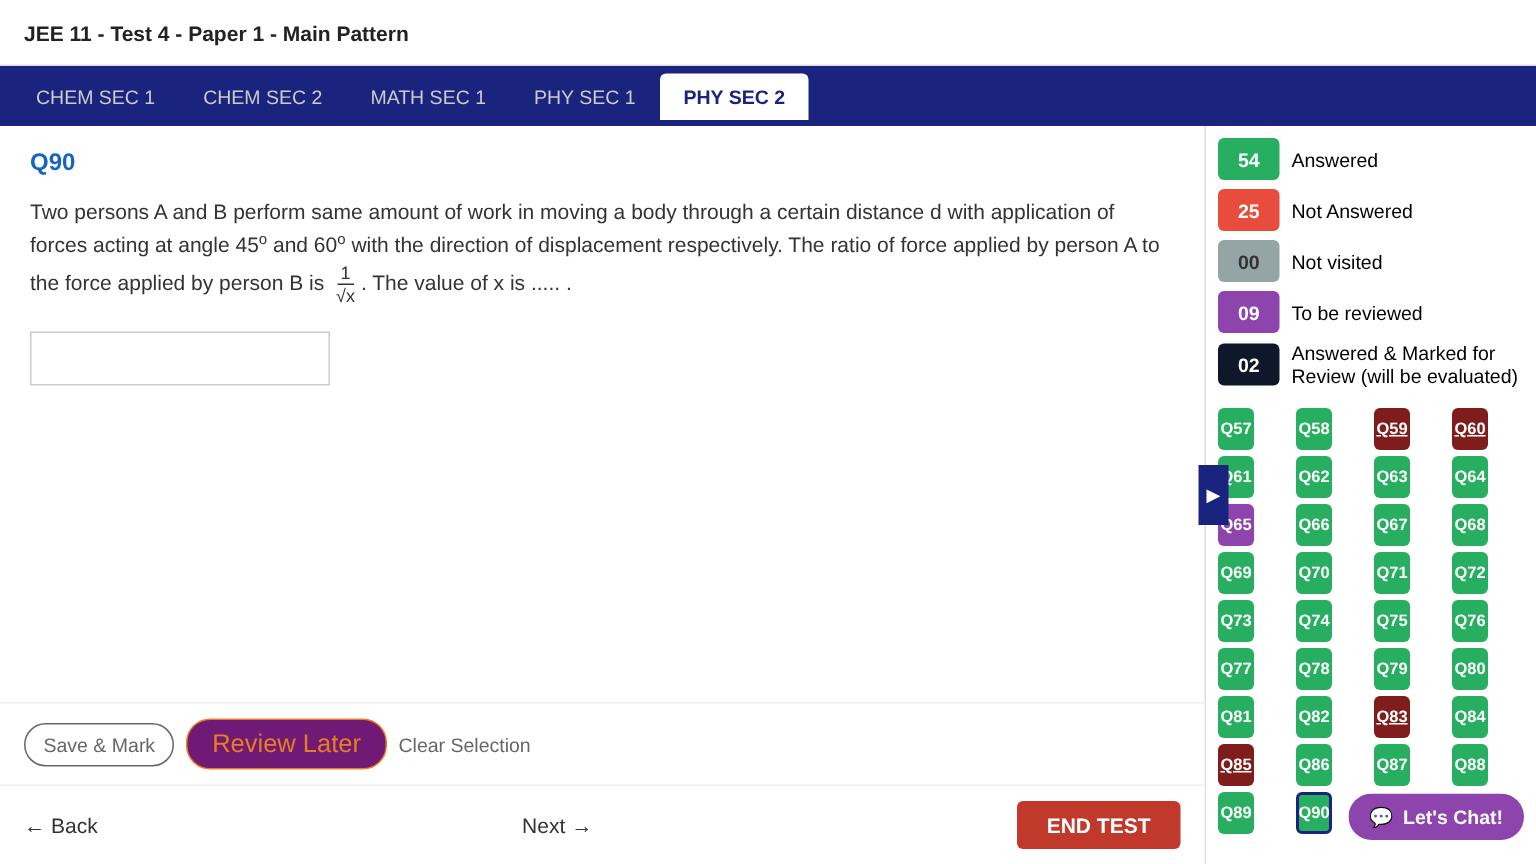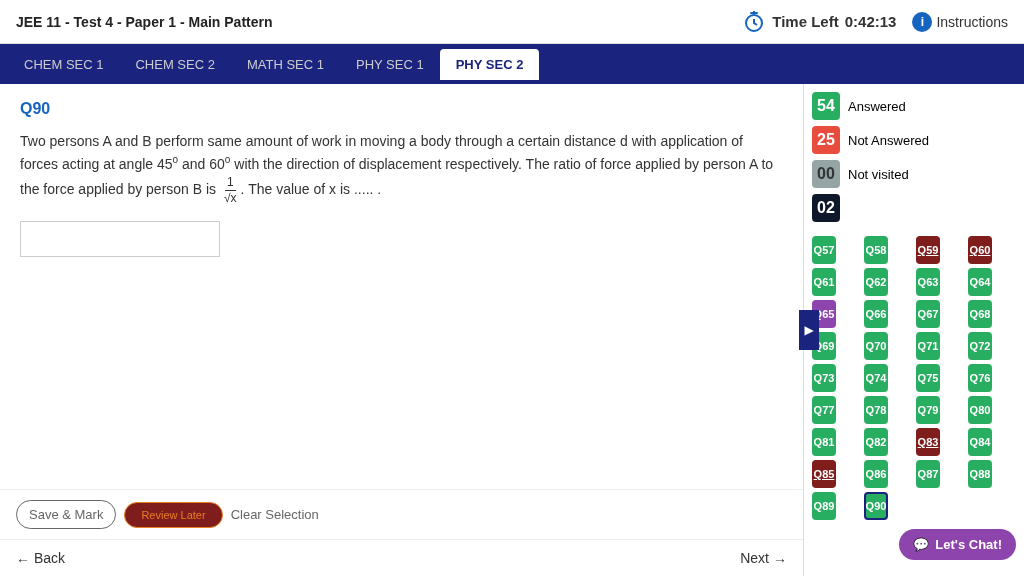--- a/index.html
+++ b/index.html
@@ -116,27 +116,27 @@
     .btn-save-mark {
       background: transparent;
       border: 1px solid #666;
       color: #666;
       padding: 6px 12px;
       border-radius: 16px;
       cursor: pointer;
       font-size: 13px;
     }
     .btn-review {
-      background: #7f1d1d;
+      background: #701a75;
       border: 1px solid #e67e22;
       color: #e67e22;
       padding: 6px 16px;
       border-radius: 16px;
       cursor: pointer;
-      font-size: 11px;
+      font-size: 17px;
       font-weight: 500;
     }
     .btn-clear {
       background: transparent;
       border: none;
       color: #666;
       cursor: pointer;
       font-size: 13px;
     }
 
@@ -181,27 +181,27 @@
     }
 
     .legend-item {
       display: flex;
       align-items: center;
       gap: 8px;
       margin-bottom: 6px;
     }
 
     .legend-badge {
-      width: 28px;
+      width: 41px;
       height: 28px;
       border-radius: 4px;
       display: flex;
       align-items: center;
       justify-content: center;
-      font-size: 16px;
+      font-size: 13px;
       font-weight: bold;
       color: #fff;
       flex-shrink: 0;
     }
 
     .legend-badge.green { background: #27ae60; }
     .legend-badge.red { background: #e74c3c; }
     .legend-badge.gray { background: #95a5a6; color: #333; }
     .legend-badge.purple { background: #8e44ad; }
     .legend-badge.purple-green { background: #0f172a; }
@@ -254,37 +254,20 @@
 
     .fraction { display: inline-flex; flex-direction: column; align-items: center; font-size: 12px; vertical-align: middle; margin: 0 2px; }
     .fraction .numerator { border-bottom: 1px solid #333; padding: 0 2px; line-height: 1.2; }
     .fraction .denominator { padding: 0 2px; line-height: 1.2; }
   </style>
 </head>
 <body>
 
 <div class="header">
   <span class="header-title">JEE 11 - Test 4 - Paper 1 - Main Pattern</span>
-  <div class="header-right">
-    <div class="timer">
-
-      <svg class="timer-icon" viewBox="0 0 24 24" fill="none" stroke="#1565C0" stroke-width="2">
-        <circle cx="12" cy="13" r="8"></circle>
-        <path d="M12 9v4l3 2"></path>
-        <path d="M9 3h6" stroke-linecap="round"></path>
-        <path d="M12 1v2"></path>
-      </svg>
-      <span>Time Left</span>
-      <span>0:42:13</span>
-    </div>
-    <div class="instructions-btn">
-      <div class="info-icon">i</div>
-      <span>Instructions</span>
-    </div>
-  </div>
 </div>
 
 <div class="section-tabs">
   <div class="section-tab">CHEM SEC 1</div>
   <div class="section-tab">CHEM SEC 2</div>
   <div class="section-tab">MATH SEC 1</div>
   <div class="section-tab">PHY SEC 1</div>
   <div class="section-tab active">PHY SEC 2</div>
 </div>
 
@@ -315,39 +298,45 @@
 
     <div class="nav-bottom">
       <button class="nav-btn">
         <span>← </span>
         <span>Back</span>
       </button>
       <button class="nav-btn">
         <span>Next</span>
         <span> →</span>
       </button>
+      <button class="btn-end-test">END TEST</button>
     </div>
   </div>
 
   <div class="right-panel">
 
     <div class="legend-item">
       <div class="legend-badge green">54</div>
       <span>Answered</span>
     </div>
     <div class="legend-item">
       <div class="legend-badge red">25</div>
       <span>Not Answered</span>
     </div>
     <div class="legend-item">
       <div class="legend-badge gray">00</div>
       <span>Not visited</span>
     </div>
     <div class="legend-item">
+      <div class="legend-badge purple">09</div>
+      <span>To be reviewed</span>
+    </div>
+    <div class="legend-item">
       <div class="legend-badge purple-green">02</div>
+      <span>Answered &amp; Marked for Review (will be evaluated)</span>
     </div>
 
     <div class="q-grid" id="q-grid">
     <button class="q-btn green">Q57</button>
         <button class="q-btn green">Q58</button>
         <button class="q-btn red">Q59</button>
         <button class="q-btn red">Q60</button>
         <button class="q-btn green">Q61</button>
         <button class="q-btn green">Q62</button>
         <button class="q-btn green">Q63</button>

